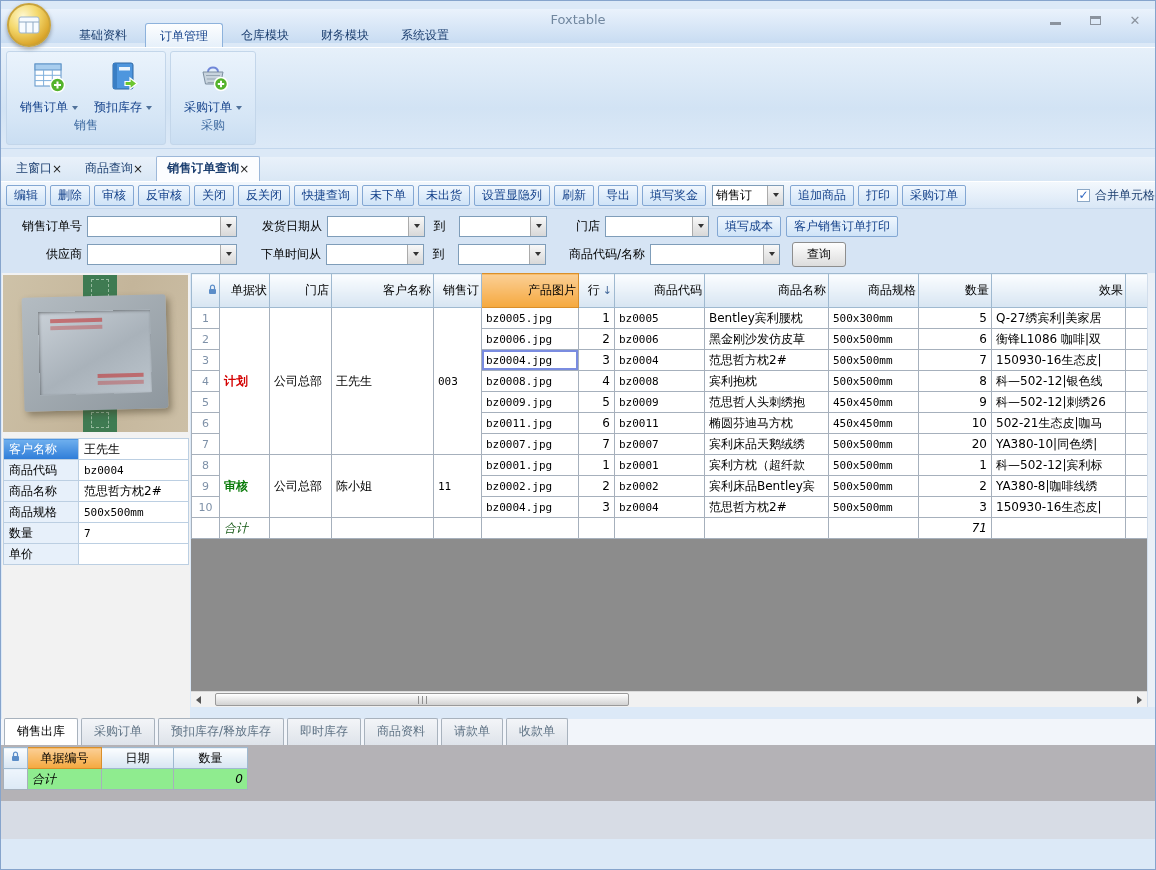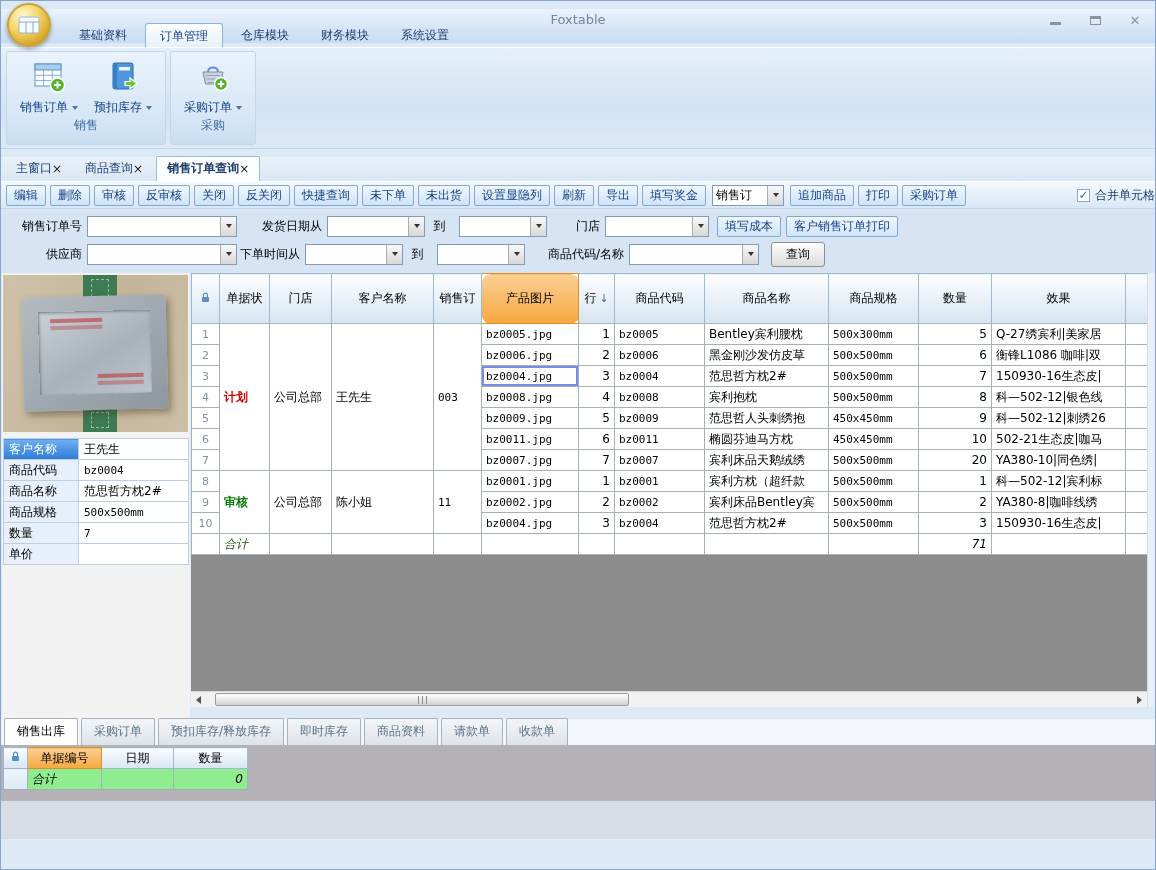--- a/index.html
+++ b/index.html
@@ -74,22 +74,22 @@
   #detail-table { position:absolute; left:1px; top:165px; border-collapse:collapse; }
   #detail-table td { height:21px; border:1px solid #BCCFE2; padding:0 5px; white-space:nowrap; overflow:hidden; }
   .dlabel { width:75px; background:#E7F0FA; }
   .dlabel.dsel { background:linear-gradient(#6FB0EE,#2E7CD8); color:#fff; }
   .dval { width:110px; background:#fff; }
   .mono { font-family:"DejaVu Sans Mono","Liberation Mono",monospace; font-size:11px; }
 
   
   #table-area { position:absolute; left:190px; top:272px; width:956px; height:418px; background:#8C8C8C; }
   #main-table { border-collapse:collapse; table-layout:fixed; width:956px; background:#fff; }
-  #main-table th { height:30px; background:linear-gradient(#FBFDFF,#D7E5F2); border:1px solid #9FB9D0; font-weight:normal; text-align:center; padding:16px 2px; overflow:hidden; white-space:nowrap; }
-  #main-table th.imgh { background:linear-gradient(#FBCF95,#F5A83E); border-color:#D98F2B;border-radius:9px; }
+  #main-table th { height:30px; background:linear-gradient(#FBFDFF,#D7E5F2); border:1px solid #9FB9D0; font-weight:normal; text-align:right; padding:8px 2px; overflow:hidden; white-space:nowrap; }
+  #main-table th.imgh { background:linear-gradient(#FBCF95,#F5A83E); border-color:#D98F2B; }
   #main-table td { height:21px; border:1px solid #A6B0BC; padding:0 4px; white-space:nowrap; overflow:hidden; background:#fff; }
   td.selc { color:#7E91A8; text-align:center; font-size:11px; background:linear-gradient(#EEF5FC,#DCE9F6); }
   th.selh { background:linear-gradient(#EEF5FC,#DCE9F6); }
   td.selc.sel3 { background:#F9CD8D; }
   td.rnum { text-align:right; }
   td.mc { vertical-align:middle; }
   .plan { color:#D40000; font-weight:bold; }
   .audit { color:#0B7C0B; font-weight:bold; }
   td.p { background:#BDBEF4; }
   td.cur { box-shadow:inset 0 0 0 2px #7A8CE0; }
@@ -294,21 +294,21 @@
       <div class="tbtn" style="margin-left:5px">客户销售订单打印</div>
     </div>
     <div class="frow" style="top:34px;">
       <span class="fl" style="width:86px">供应商</span>
       <div class="fcombo" style="width:150px">
           <span class="sp"></span>
           <span class="combo-btn">
             <span class="tri"></span>
           </span>
         </div>
-      <span class="fl" style="width:68px">下单时间从</span>
+      <span class="fl" style="width:89px">下单时间从</span>
       <div class="fcombo" style="width:98px">
           <span class="sp"></span>
           <span class="combo-btn">
             <span class="tri"></span>
           </span>
         </div>
       <span class="fl" style="width:34px; text-align:center">到</span>
       <div class="fcombo" style="width:88px">
           <span class="sp"></span>
           <span class="combo-btn">

